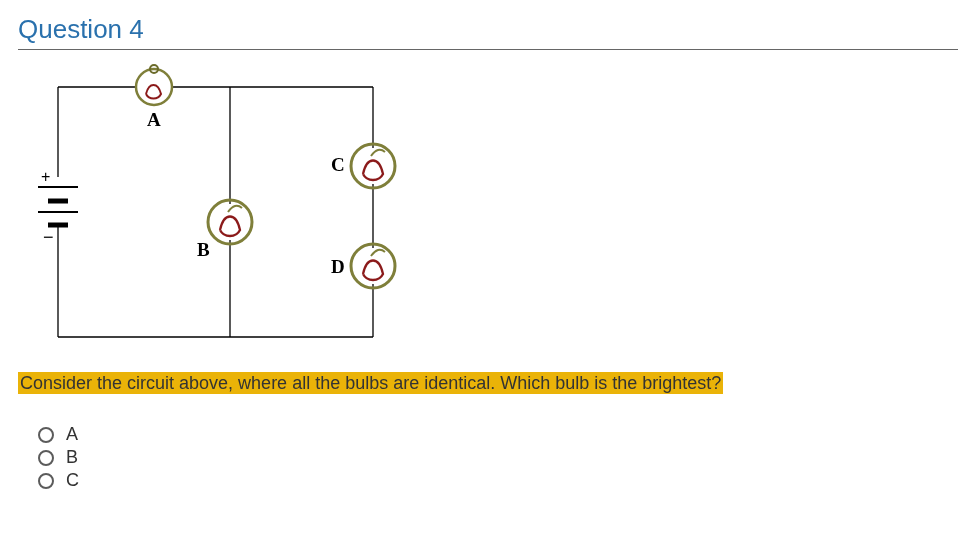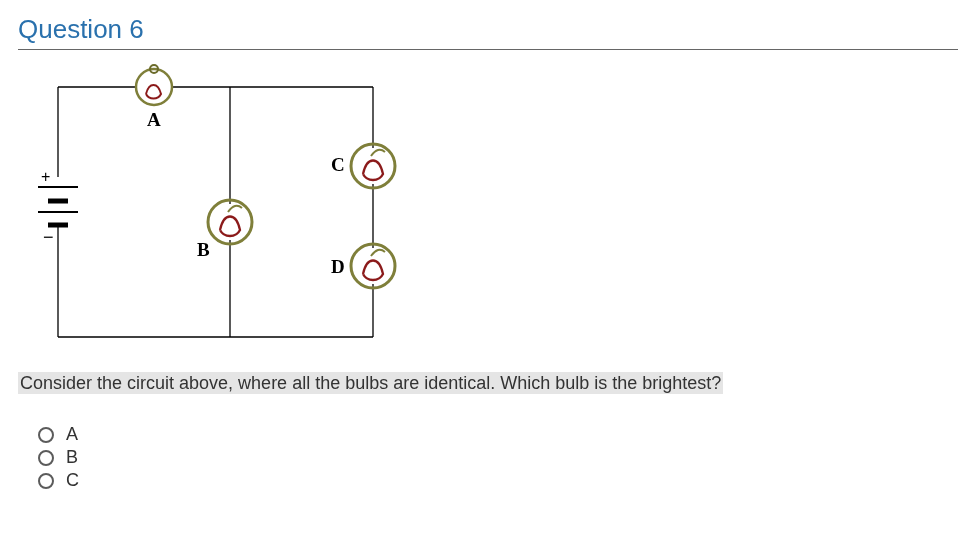--- a/index.html
+++ b/index.html
@@ -21,21 +21,21 @@
     border: none;
     border-top: 1px solid #666;
     margin: 2px 0 10px;
   }
   .diagram-wrap {
     margin: 4px 20px 8px;
   }
   .prompt {
     font-size: 18px;
     color: #333;
-    background: #e5e5e5;
+    background: #eab308;
     display: inline;
     padding: 1px 2px;
     line-height: 22px;
   }
   .options {
     margin: 30px 0 0 20px;
   }
   .option-row {
     display: flex;
     align-items: center;
@@ -55,21 +55,21 @@
   
   .bulb-label {
     font-family: "Times New Roman", Times, serif;
     font-weight: bold;
     font-size: 19px;
   }
 </style>
 </head>
 <body>
 
-<div class="q-title">Question 6</div>
+<div class="q-title">Question 4</div>
 <hr class="title-rule">
 
 <div class="diagram-wrap">
 <svg width="370" height="300" viewBox="0 0 370 300">
 
   <g stroke="#000" stroke-width="1.3" fill="none">
 
     <line x1="20" y1="27" x2="20" y2="117"></line>
     <line x1="20" y1="167" x2="20" y2="277"></line>
 

